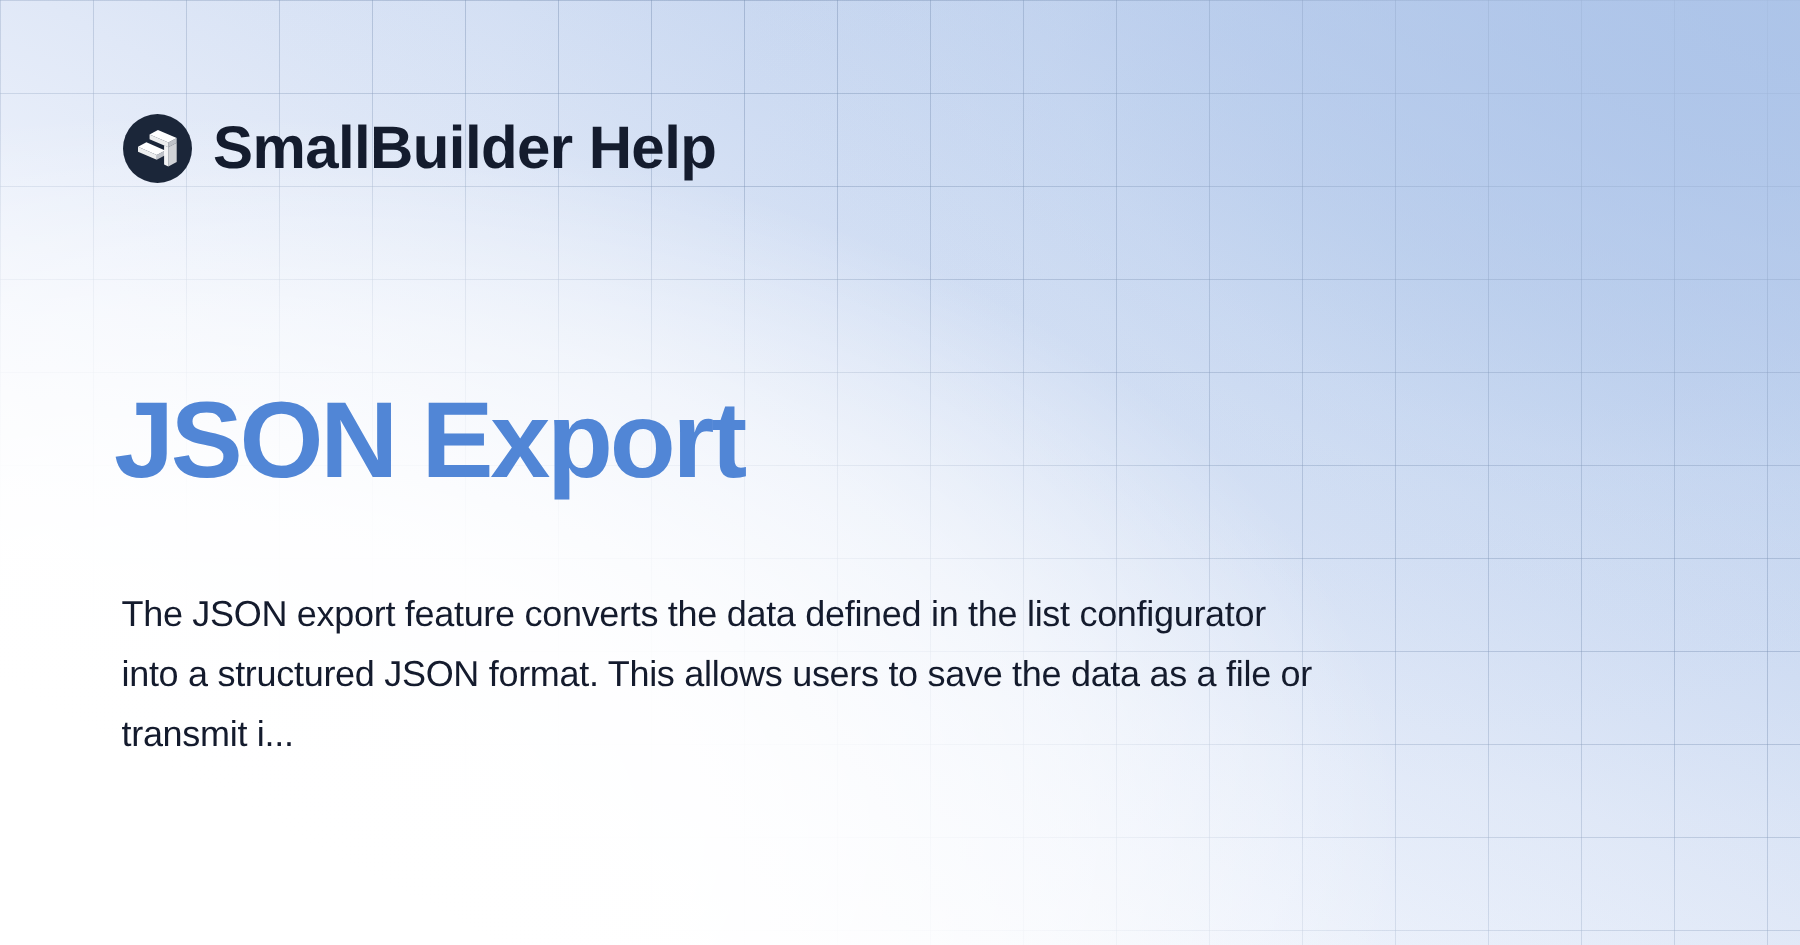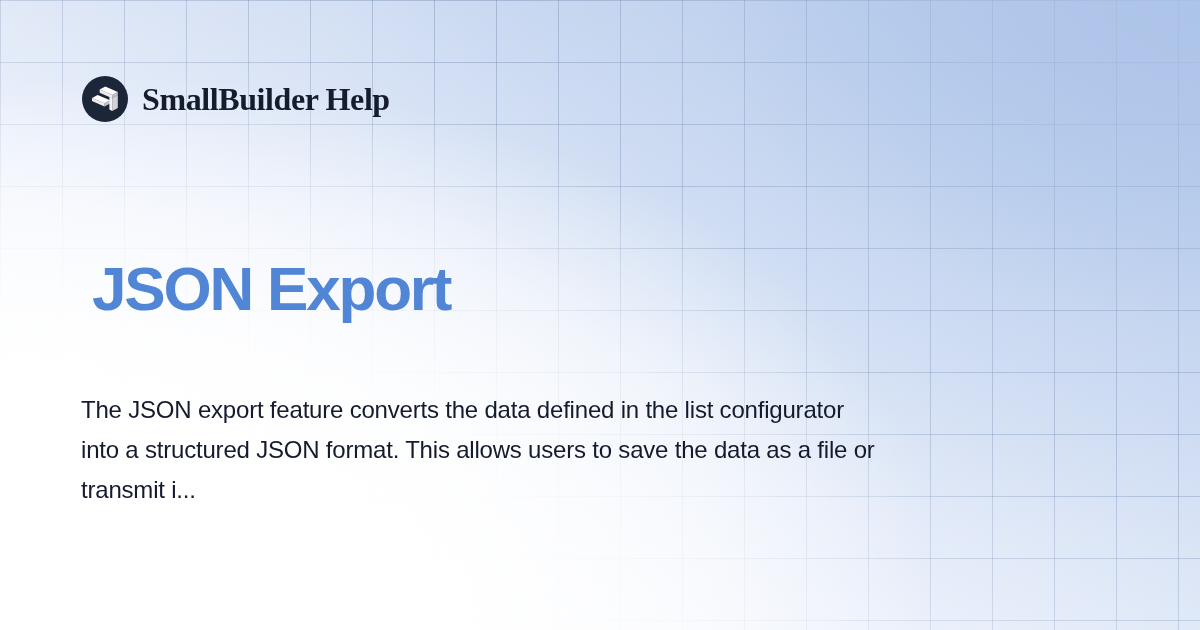--- a/index.html
+++ b/index.html
@@ -127,35 +127,34 @@
     align-items: center;
     gap: 14px;
   }
   .brand-mark {
     width: 46px;
     height: 46px;
     flex: 0 0 46px;
     display: block;
   }
   .brand-name {
-    font-size: 32px;
+    font-size: 40px;
     font-weight: bold;
     letter-spacing: -0.4px;
     color: #141c2e;
     white-space: nowrap;
     line-height: 1;
-    font-family: Liberation Serif, serif;
   }
 
   .headline {
     position: absolute;
-    left: 92px;
+    left: 76px;
     top: 258px;
     margin: 0;
-    font-size: 62px;
+    font-size: 72px;
     font-weight: bold;
     line-height: 1;
     letter-spacing: -2.2px;
     color: #5186d6;
     white-space: nowrap;
   }
 
   .description {
     position: absolute;
     left: 81px;

